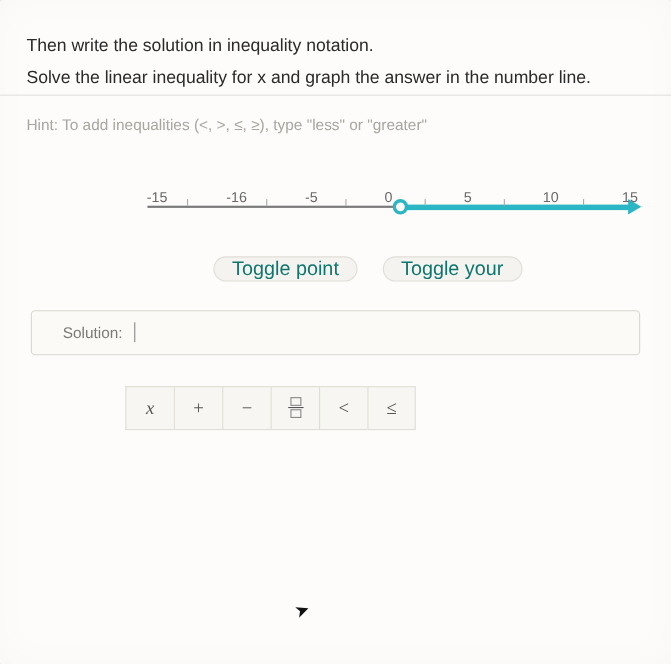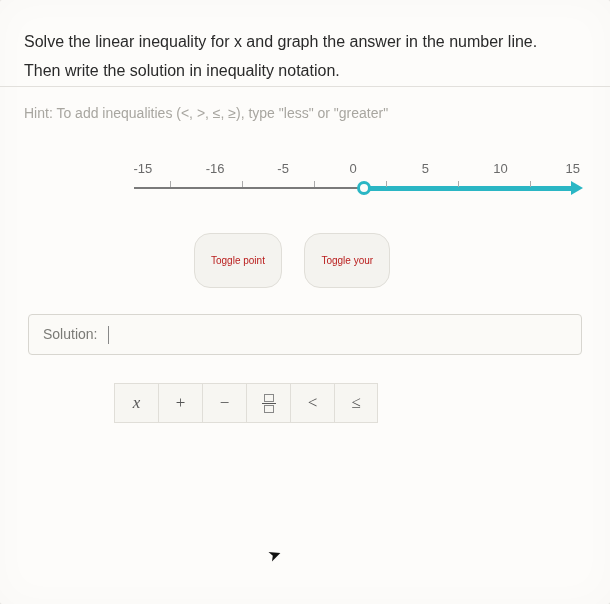--- a/index.html
+++ b/index.html
@@ -60,21 +60,21 @@
     margin-right: 20px;
     position: relative;
     height: 50px;
   }
   .ticks {
     position: relative;
     height: 40px;
   }
   .tick {
     position: absolute;
-    top: 0;
+    top: 11px;
     width: 1px;
     text-align: center;
     transform: translateX(-50%);
   }
   .tick .lbl {
     font-size: 13px;
     color: #6a6a6a;
     display: block;
     margin-bottom: 4px;
     white-space: nowrap;
@@ -126,30 +126,30 @@
   .toggles {
     margin-left: 170px;
     margin-top: 22px;
     margin-bottom: 26px;
   }
   .tbtn {
     display: inline-block;
     background: #f4f3ef;
     border: 1px solid #e0ded8;
     border-radius: 16px;
-    padding: 21px 16px;
-    font-size: 10px;
-    color: #b91c1c;
+    padding: 0 16px;
+    font-size: 18px;
+    color: #0f766e;
     margin-right: 18px;
     cursor: pointer;
   }
   .solution-row {
     border: 1px solid #d8d6d0;
     border-radius: 4px;
-    padding: 10px 14px;
+    padding: 10px 28px;
     margin: 0 4px 28px 4px;
     background: #fbfaf7;
   }
   .solution-lbl {
     color: #7a7a76;
     font-size: 14px;
     margin-right: 6px;
   }
   .solution-input {
     border: none;
@@ -203,22 +203,22 @@
     font-size: 16px;
     color: #111;
     transform: rotate(-20deg);
   }
 </style>
 </head>
 <body>
 
 <div class="sheet">
 
+  <p class="prompt-line">Then write the solution in inequality notation.</p>
   <p class="prompt-line">Solve the linear inequality for x and graph the answer in the number line.</p>
-  <p class="prompt-line">Then write the solution in inequality notation.</p>
 
 
   <hr class="hr">
 
 
   <div class="hint">Hint: To add inequalities (&lt;, &gt;, ≤, ≥), type "less" or "greater"</div>
 
   <div class="numline-wrap">
     <div class="axis"></div>
     <div class="ray" style="left:53.3%; right:-2%;"></div>

